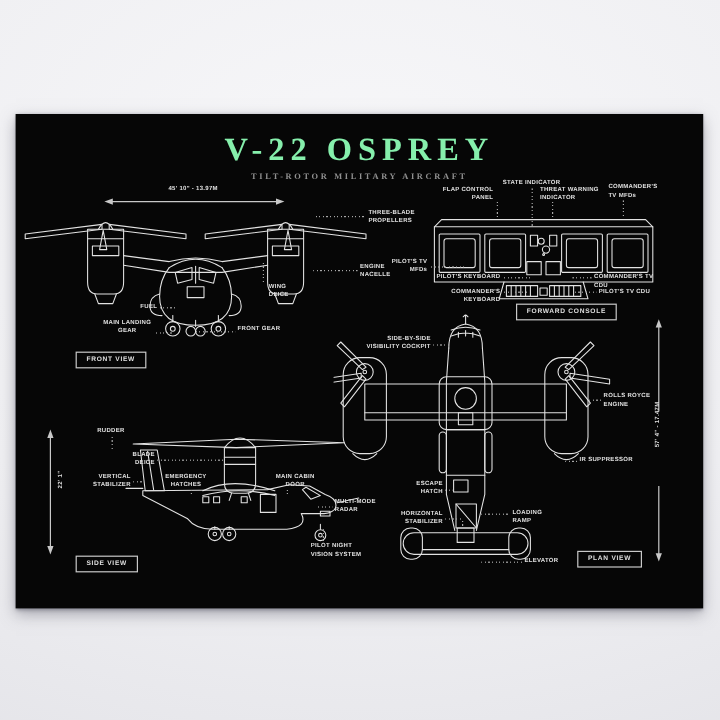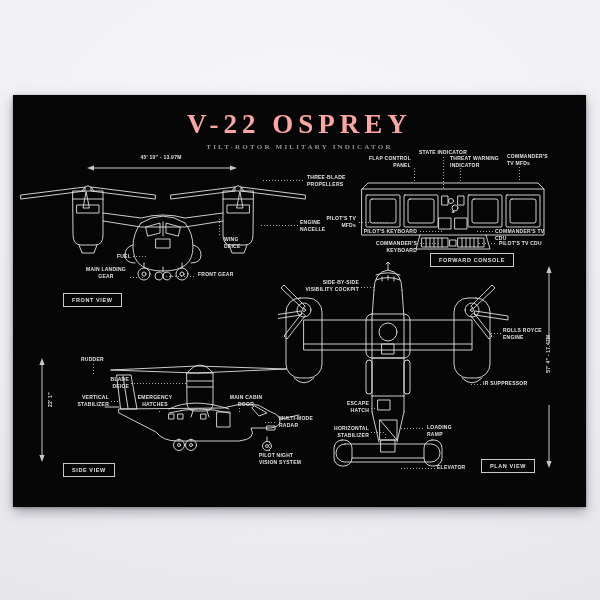--- a/index.html
+++ b/index.html
@@ -3,42 +3,42 @@
 <meta charset="utf-8">
 <style>
   *{margin:0;padding:0;box-sizing:border-box}
   html,body{width:600px;height:600px}
   body{background:#e8e8ec;font-family:"Liberation Sans",sans-serif}
   #stage{position:absolute;inset:0;width:600px;height:600px;overflow:hidden;
     background:radial-gradient(ellipse 130% 95% at 50% 26%, #f7f7f9 0%, #efeff2 55%, #e2e2e7 100%)}
   #poster{position:absolute;left:13px;top:95px;width:573px;height:412px;background:#060606;
     box-shadow:0 5px 12px rgba(95,95,110,.5),0 1px 3px rgba(80,80,95,.55)}
   .t{position:absolute;left:0;right:0;text-align:center}
-  #title{top:14px;font:bold 27px "Liberation Serif",serif;color:#fca5a5;letter-spacing:5px}
+  #title{top:14px;font:bold 27px "Liberation Serif",serif;color:#86efac;letter-spacing:5px}
   #subtitle{top:48px;font:bold 7px "Liberation Serif",serif;color:#909090;letter-spacing:2.2px}
   .lbl{position:absolute;font:bold 5px/1.45 "Liberation Sans",sans-serif;color:#e0e0e0;letter-spacing:.25px}
   .r{text-align:right}.c{text-align:center}
   .dh{position:absolute;height:1px;background-image:repeating-linear-gradient(90deg,#a8a8a8 0 1px,transparent 1px 3px)}
   .dv{position:absolute;width:1px;background-image:repeating-linear-gradient(180deg,#a8a8a8 0 1px,transparent 1px 3px)}
   .vbox{position:absolute;border:1px solid #c9c9c9;padding:3px 8px;font:bold 5.5px "Liberation Sans",sans-serif;
     color:#e0e0e0;letter-spacing:.6px;white-space:nowrap}
   svg{position:absolute;overflow:hidden}
   .art{fill:none;stroke:#e2e2e2;stroke-width:.9;stroke-linecap:round;stroke-linejoin:round}
   .dim line{stroke:#c8c8c8;stroke-width:1}
   .dim path{fill:#c8c8c8;stroke:none}
   .rot{transform:rotate(-90deg);white-space:nowrap}
 </style>
 </head>
 <body>
 
 <div id="stage">
   <div id="poster">
 
     <div id="title" class="t">V-22 OSPREY</div>
-    <div id="subtitle" class="t">TILT-ROTOR MILITARY INDICATOR</div>
+    <div id="subtitle" class="t">TILT-ROTOR MILITARY AIRCRAFT</div>
 
     <div class="lbl c" style="left:88px;top:59px;width:120px">45' 10" - 13.97M</div>
     <svg class="dim" style="left:73px;top:69px" width="152" height="8">
       <line x1="6" y1="4" x2="146" y2="4"></line>
         <path d="M1,4 L8,1.4 L8,6.6 Z"></path>
         <path d="M151,4 L144,1.4 L144,6.6 Z"></path>
     </svg>
 
     <svg style="left:0;top:80px" width="300" height="120" viewBox="0 0 300 120">
       <g class="art">

